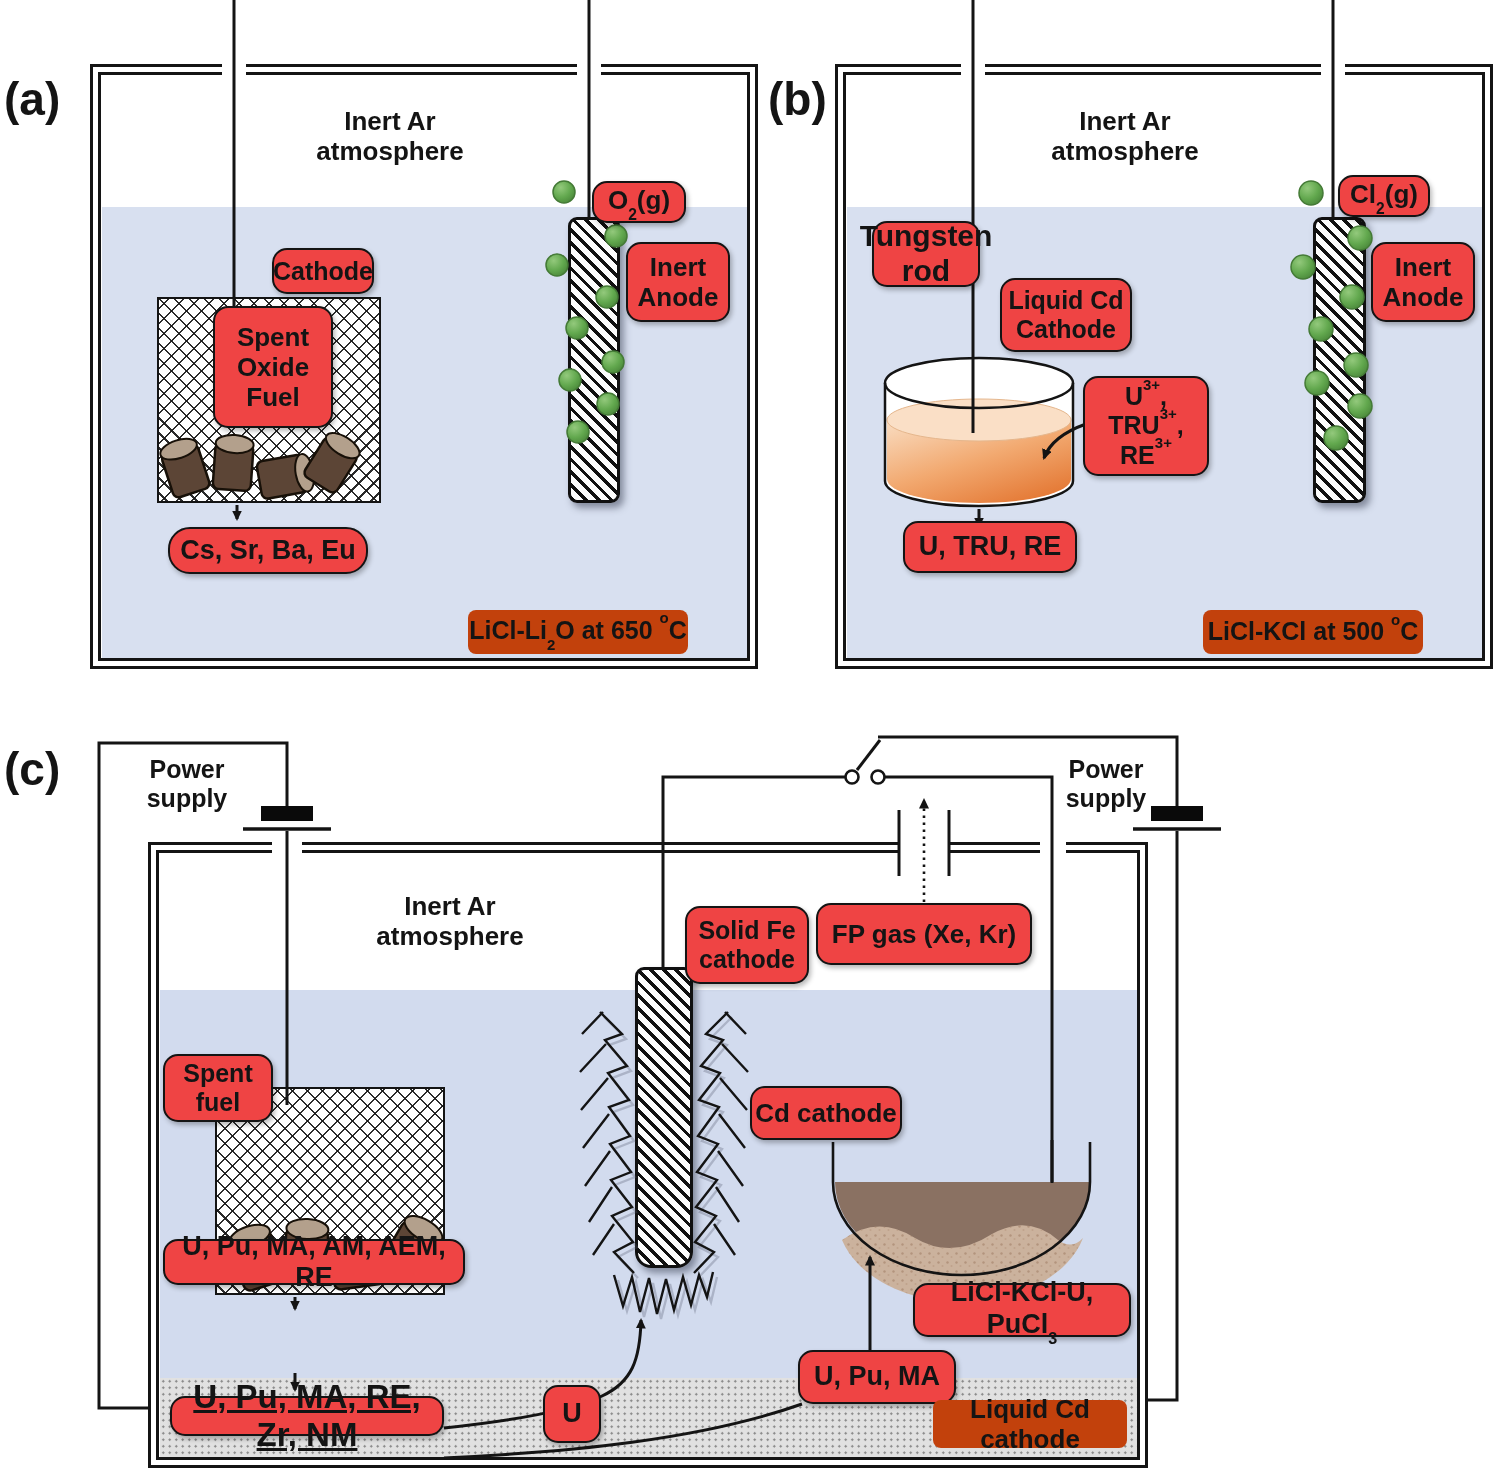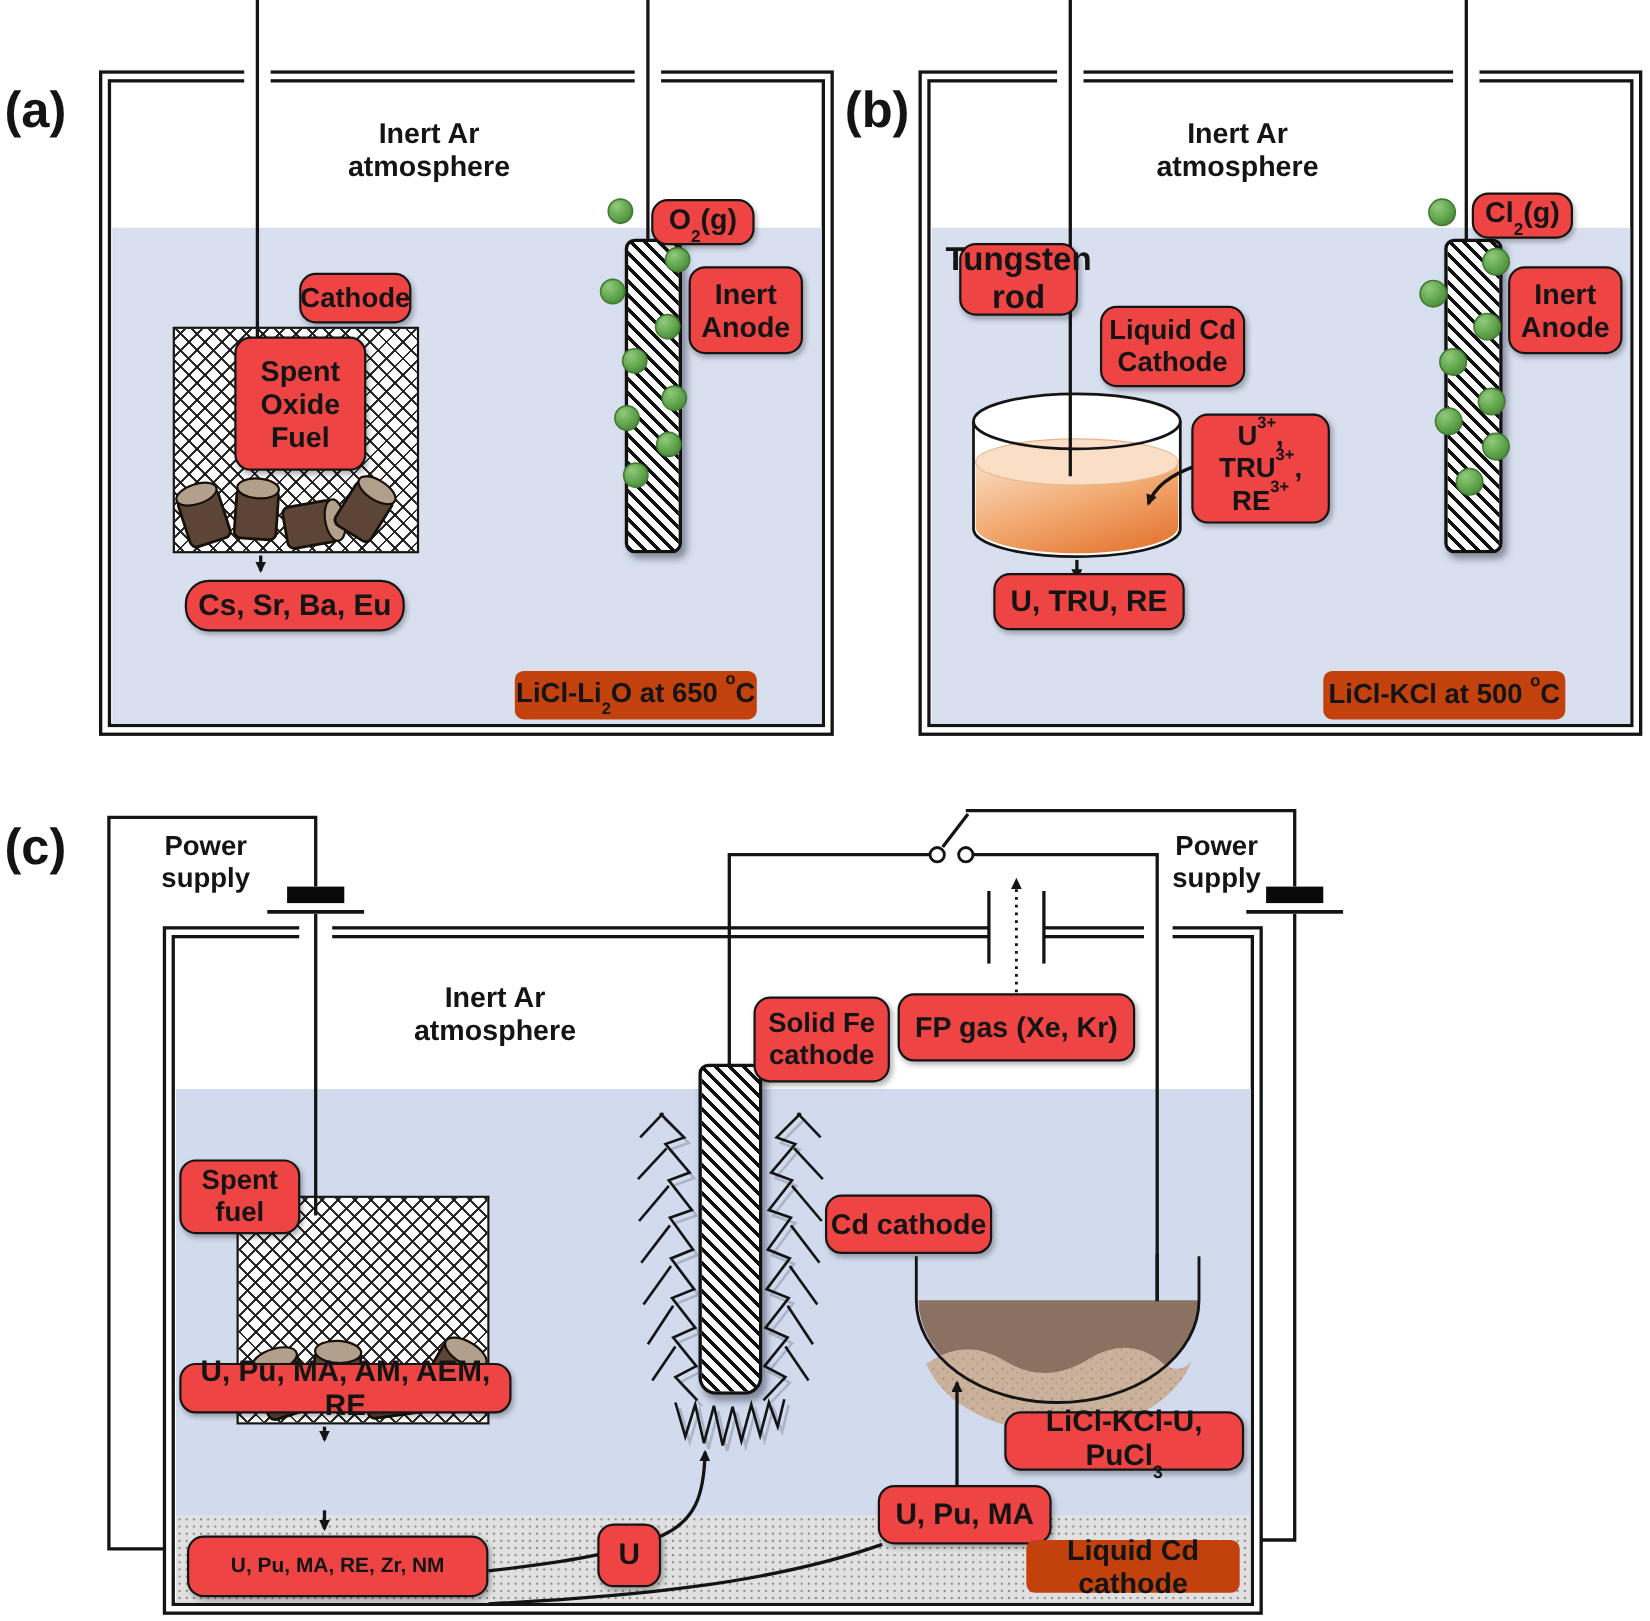--- a/index.html
+++ b/index.html
@@ -274,18 +274,18 @@
   <div class="abs lbl box pre" style="left:163px;top:1054px;width:110px;height:68px;font-size:25px;">Spent
 fuel</div>
   <div class="abs lbl box pre" style="left:685px;top:906px;width:124px;height:78px;font-size:25px;">Solid Fe
 cathode</div>
   <div class="abs lbl box" style="left:816px;top:903px;width:216px;height:62px;font-size:26px;">FP gas (Xe, Kr)</div>
   <div class="abs lbl box" style="left:750px;top:1086px;width:152px;height:54px;font-size:26px;">Cd cathode</div>
   <div class="abs lbl box" style="left:913px;top:1283px;width:218px;height:54px;font-size:27px;justify-content:center;">
     <span><span>LiCl-KCl-U, PuCl</span><sub class="s">3</sub></span>
   </div>
   <div class="abs lbl box" style="left:163px;top:1239px;width:302px;height:46px;font-size:27px;">U, Pu, MA, AM, AEM, RE</div>
-  <div class="abs lbl box" style="left:170px;top:1396px;width:274px;height:56px;font-size:19px;">U, Pu, MA, RE, Zr, NM</div>
+  <div class="abs lbl box" style="left:170px;top:1396px;width:274px;height:40px;font-size:33px;text-decoration:underline;">U, Pu, MA, RE, Zr, NM</div>
   <div class="abs lbl box" style="left:543px;top:1385px;width:58px;height:58px;font-size:27px;">U</div>
   <div class="abs lbl box" style="left:798px;top:1350px;width:158px;height:54px;font-size:27px;">U, Pu, MA</div>
   <div class="abs lbl soft" style="left:933px;top:1400px;width:194px;height:48px;font-size:26px;">Liquid Cd cathode</div>
 
 </div>
 
 </body></html>

